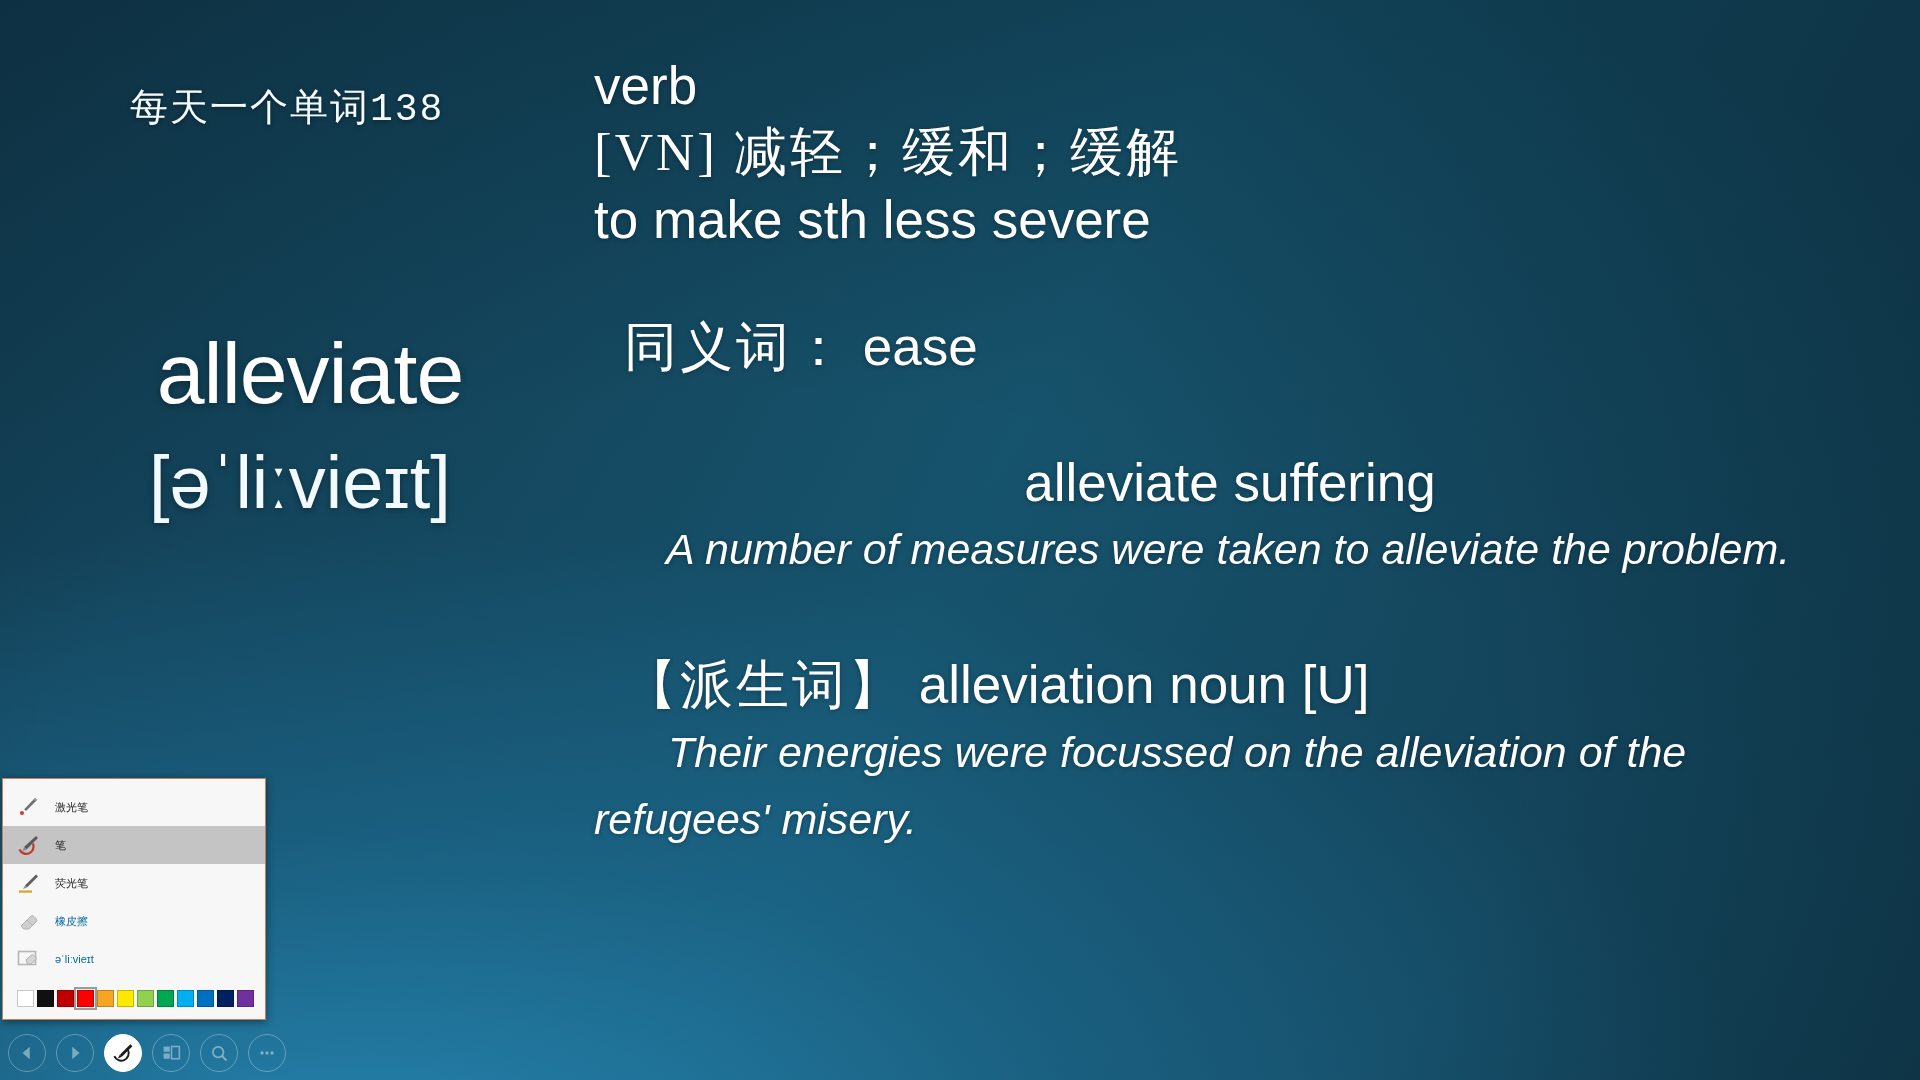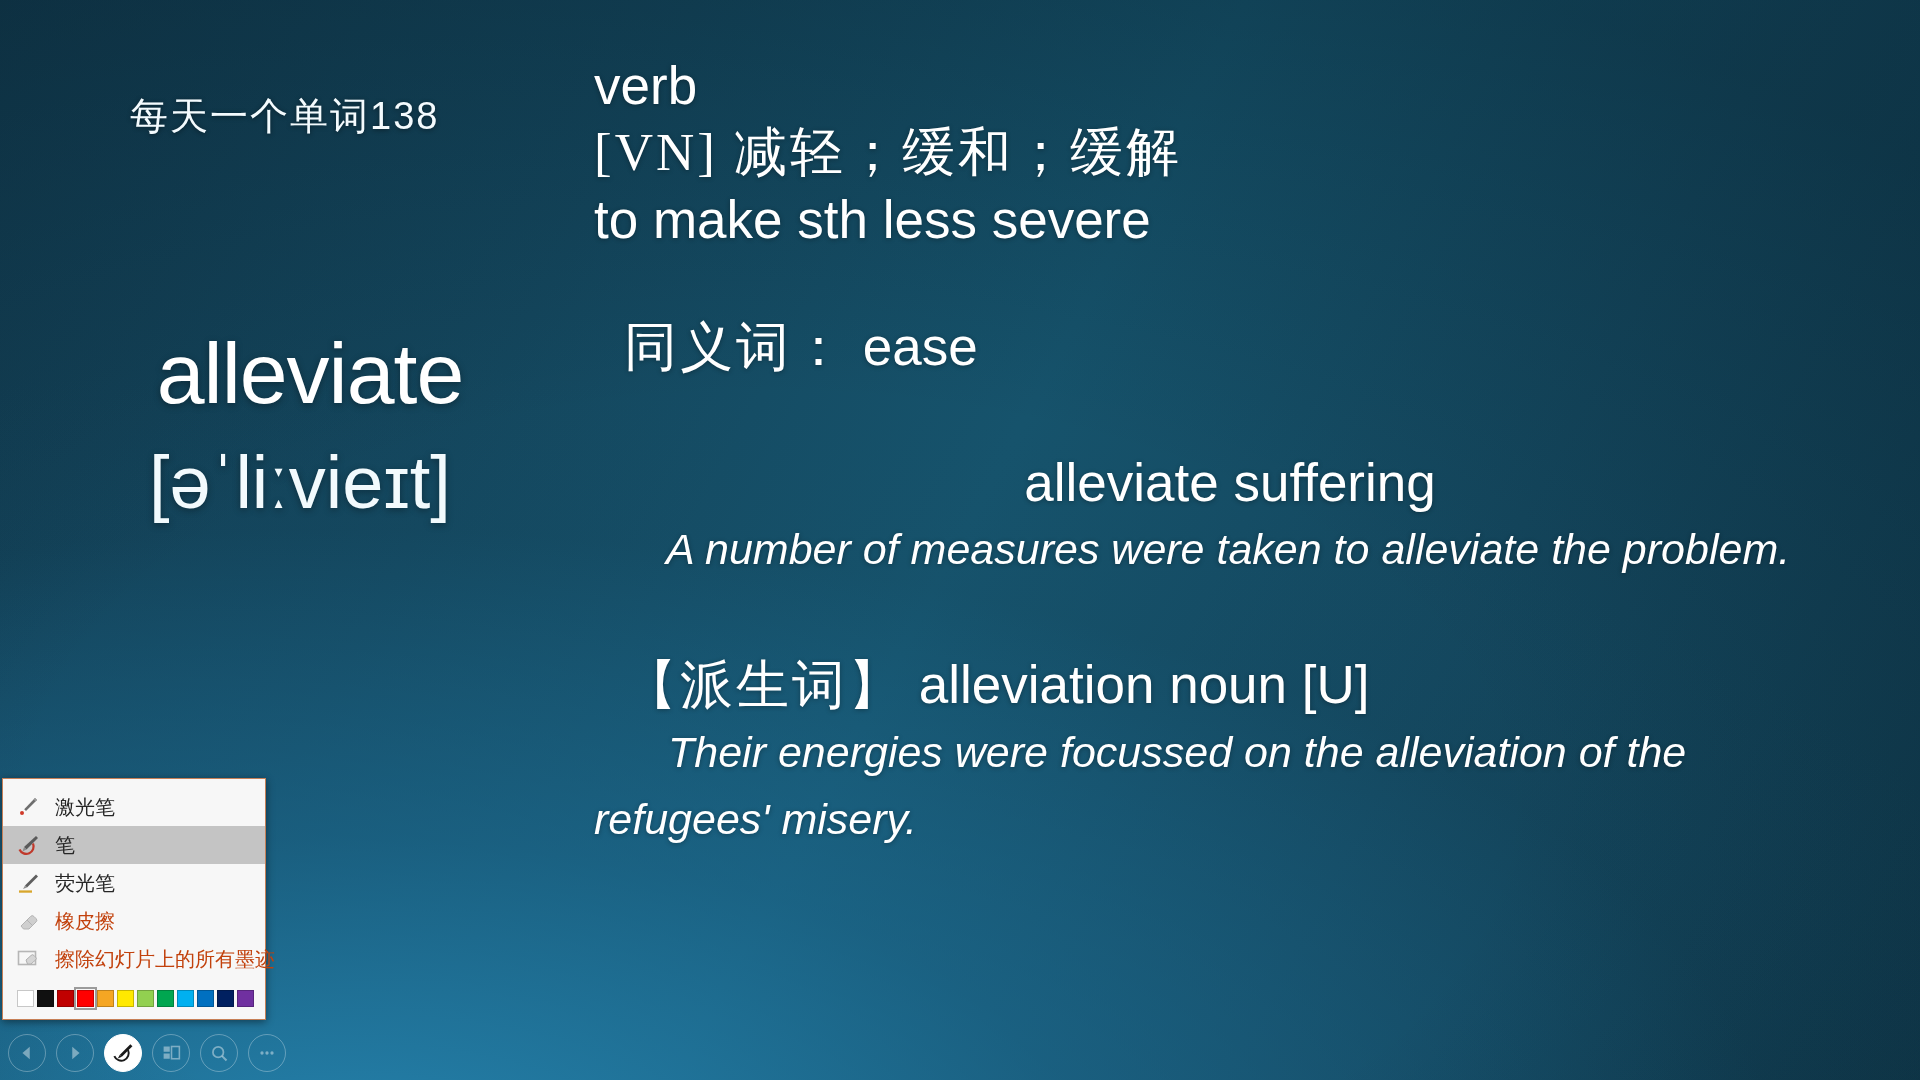--- a/index.html
+++ b/index.html
@@ -27,22 +27,22 @@
     position: absolute;
     inset: 0;
     pointer-events: none;
     background: radial-gradient(ellipse 85% 85% at 40% 75%, rgba(0,0,0,0) 45%, rgba(4,24,34,0.33) 100%);
   }
 
   
   #deck-title {
     position: absolute;
     left: 130px;
-    top: 91px;
-    font-family: Liberation Sans, sans-serif;
+    top: 82px;
+    font-family: Liberation Mono, monospace;
     font-size: 38px;
     letter-spacing: 2px;
     color: #f4fbfe;
     text-shadow: 0 1px 5px rgba(0,0,0,0.45);
     z-index: 3;
   }
 
   #headword-block {
     position: absolute;
     left: 0;
@@ -111,22 +111,22 @@
     color: #262626;
   }
   .ink-item {
     display: flex;
     align-items: center;
     height: 38px;
     padding: 0 8px 0 12px;
     gap: 14px;
   }
   .ink-item.selected { background: #c4c4c4; }
-  .ink-item.disabled { color: #c2410c; text-align: right; }
-  .ink-label { font-family: "Liberation Sans", sans-serif; font-size: 20px; white-space: nowrap; }
+  .ink-item.disabled { color: #0369a1; text-align: right; }
+  .ink-label { font-family: "Liberation Sans", sans-serif; font-size: 11px; white-space: nowrap; }
   .ink-icon { width: 26px; height: 26px; flex: 0 0 26px; display: block; }
 
   #ink-colors {
     display: flex;
     align-items: center;
     gap: 3px;
     padding: 12px 10px 4px 14px;
   }
   .swatch-wrap {
     width: 17px; height: 17px;
@@ -250,21 +250,21 @@
       <span class="ink-label">橡皮擦</span>
     </div>
 
     <div class="ink-item disabled">
       <span class="ink-icon">
         <svg viewBox="0 0 26 26" width="26" height="26">
           <rect x="3.5" y="5.5" width="17" height="13" fill="none" stroke="#b6b6b6" stroke-width="1.6"></rect>
           <path d="M11 14 L16 9.5 A2 2 0 0 1 19 9.5 L20.5 11 A2 2 0 0 1 20.5 14 L16 18 L12.5 18 Z" fill="#d5d5d5" stroke="#b0b0b0" stroke-width="1"></path>
         </svg>
       </span>
-      <span class="ink-label">擦除幻灯片上的所有墨迹</span>
+      <span class="ink-label">əˈliːvieɪt</span>
     </div>
 
     <div id="ink-colors">
         <span class="swatch-wrap">
           <span class="swatch" style="background: rgb(255, 255, 255);"></span>
         </span>
         <span class="swatch-wrap">
           <span class="swatch" style="background: rgb(16, 16, 16);"></span>
         </span>
         <span class="swatch-wrap">

